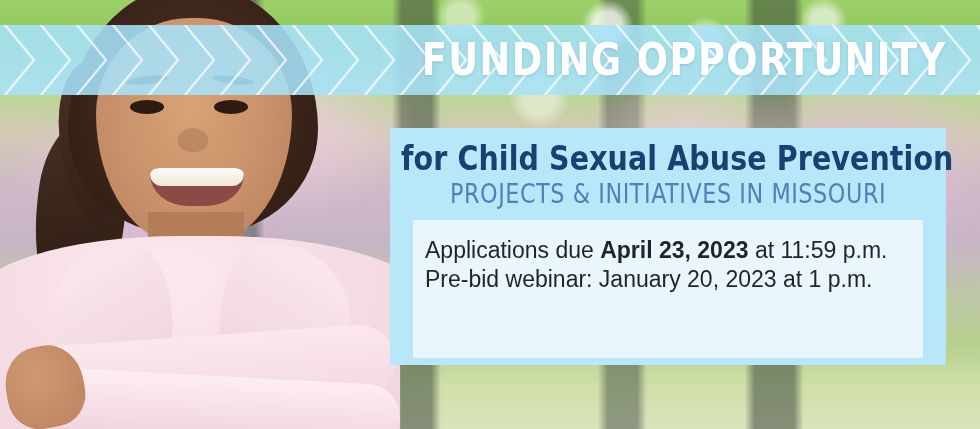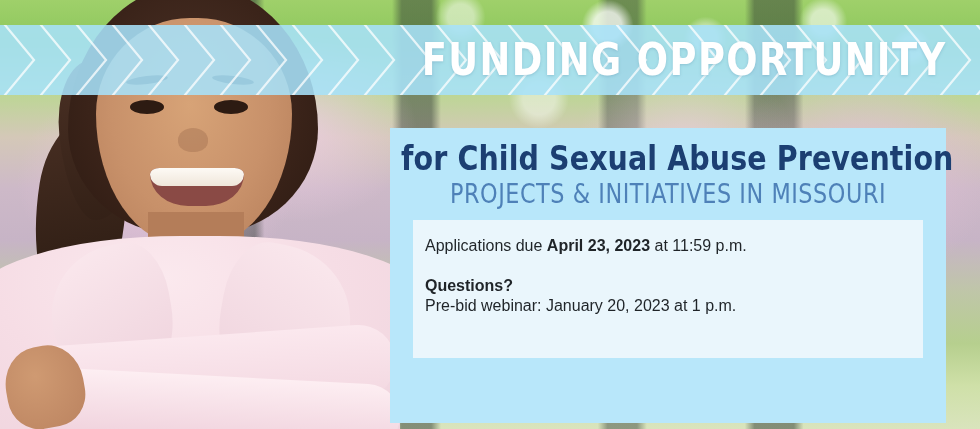--- a/index.html
+++ b/index.html
@@ -217,21 +217,21 @@
     transform-origin: right center;
     white-space: nowrap;
   }
 
   
   .card {
     position: absolute;
     left: 390px;
     top: 128px;
     width: 556px;
-    height: 295px;
+    height: 237px;
     background: #b8e7fa;
     box-sizing: border-box;
   }
   .card-heading {
     margin: 12px 0 0 0;
     text-align: center;
     color: #1c3f72;
     font-family: "Liberation Sans Narrow", "DejaVu Sans Condensed", "Liberation Sans", sans-serif;
     font-weight: bold;
     font-size: 33px;
@@ -259,21 +259,21 @@
     top: 92px;
     width: 510px;
     height: 138px;
     background: #eaf6fc;
     box-sizing: border-box;
     padding: 16px 0 0 12px;
   }
   .panel-line {
     color: #1f2428;
     font-family: "Liberation Sans", sans-serif;
-    font-size: 16px;
+    font-size: 23px;
     line-height: 1.25;
     white-space: nowrap;
   }
   .panel-line.spaced { margin-top: 20px; }
   .panel-line b { font-weight: bold; }
 </style>
 </head>
 <body>
 
 <div class="banner">
@@ -340,19 +340,18 @@
 
   <div class="banner-title">FUNDING OPPORTUNITY</div>
 
   <div class="card">
     <div class="card-heading">for Child Sexual Abuse Prevention</div>
     <div class="card-subheading">PROJECTS &amp; INITIATIVES IN MISSOURI</div>
 
     <div class="panel">
       <div class="panel-line"><span>Applications due </span><b>April 23, 2023</b><span> at 11:59 p.m.</span></div>
 
-      <div class="panel-line spaced"><b>Questions?</b></div>
 
       <div class="panel-line">Pre-bid webinar: January 20, 2023 at 1 p.m.</div>
     </div>
   </div>
 
 </div>
 
 </body></html>

